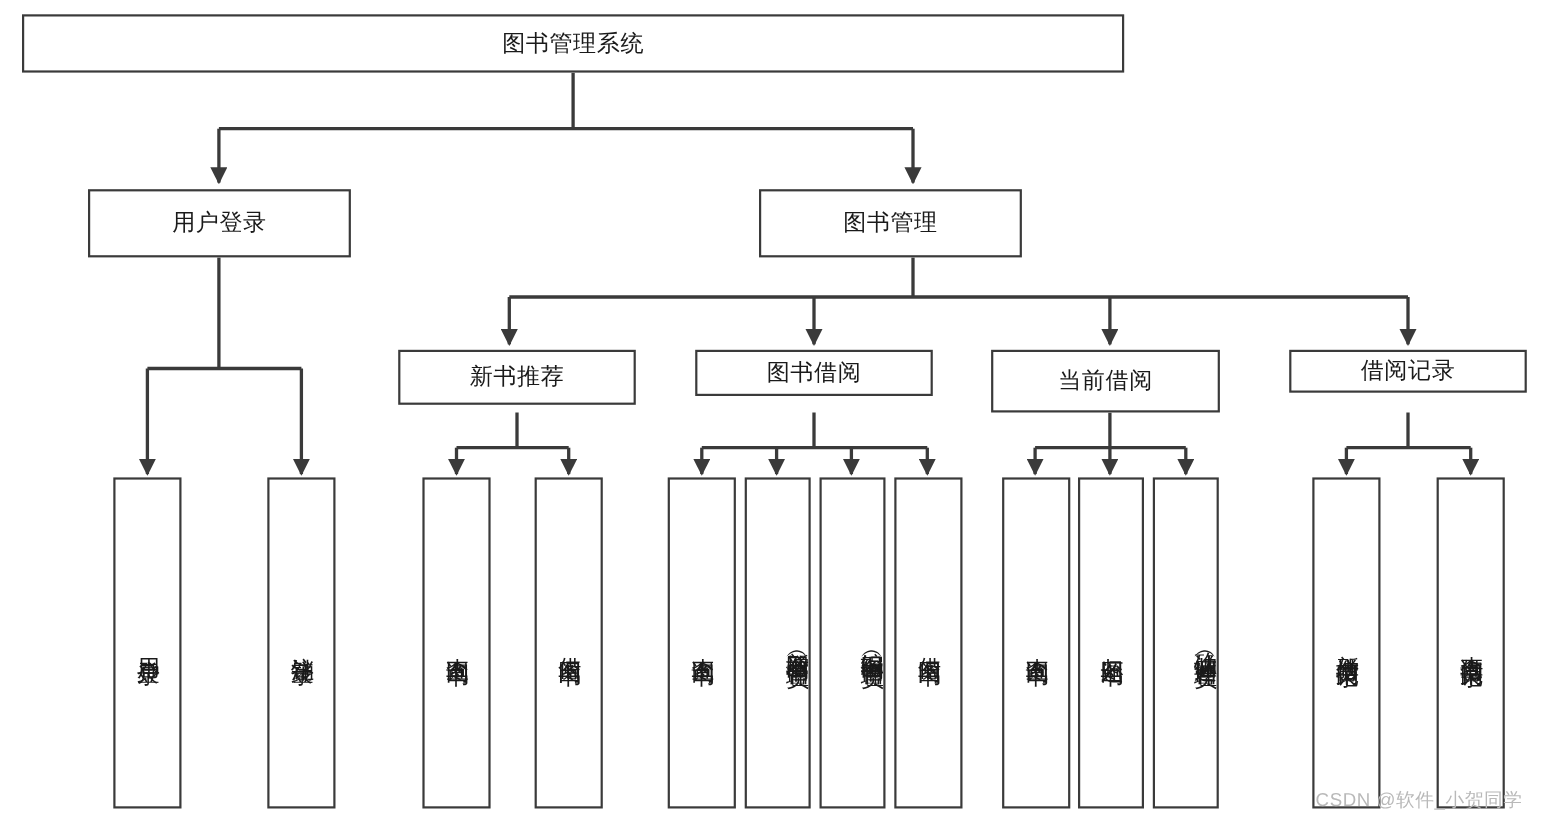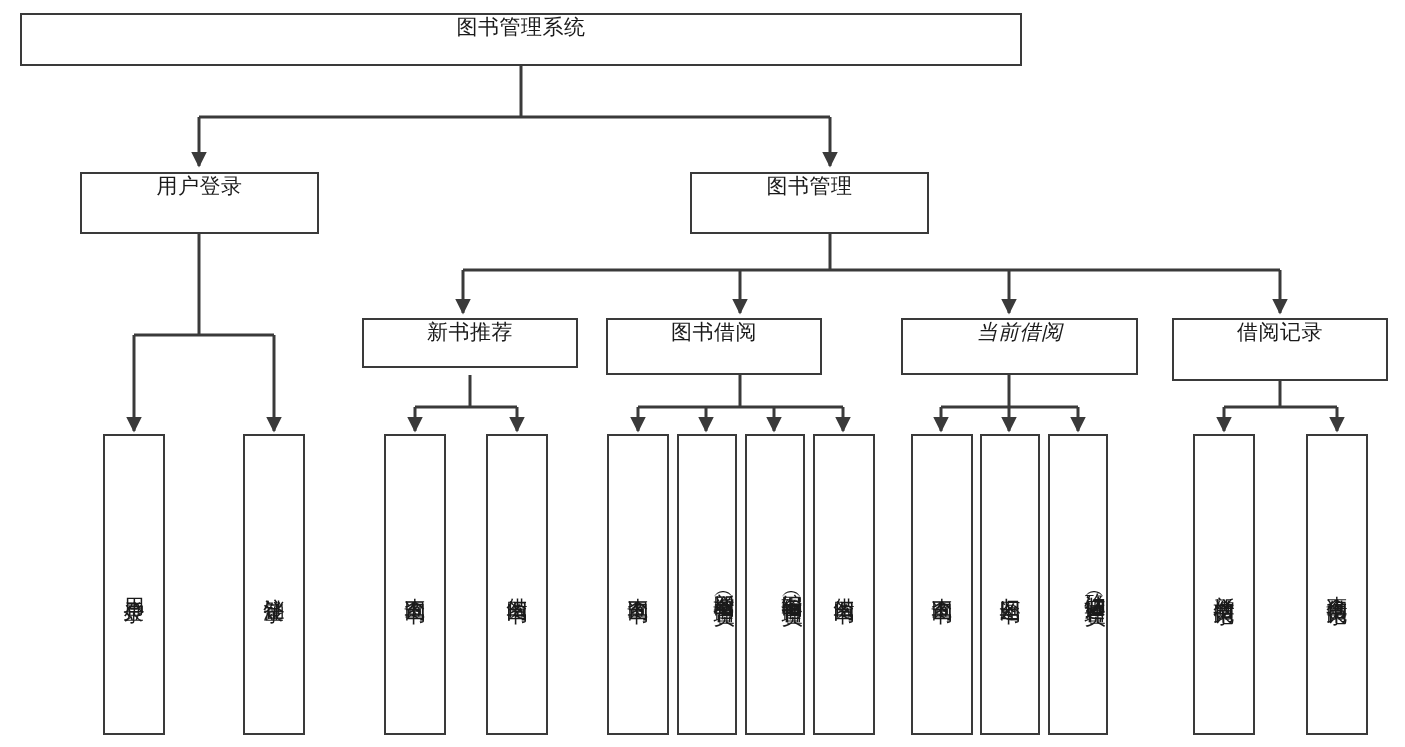--- a/index.html
+++ b/index.html
@@ -24,21 +24,21 @@
     width: 1405px;
     height: 747px;
     pointer-events: none;
   }
   .node {
     position: absolute;
     box-sizing: border-box;
     border: 2px solid #3a3a3a;
     background: #ffffff;
     display: flex;
-    align-items: flex-start;
+    align-items: center;
     justify-content: center;
     color: #1a1a1a;
   }
   .node-h {
     font-size: 21px;
     letter-spacing: 0.5px;
     line-height: 1.1;
     white-space: nowrap;
   }
   .node-v {
@@ -130,27 +130,27 @@
   <div class="node node-h" style="left:80px; top:172px; width:239px; height:62px;">
     <span class="node-label">用户登录</span>
   </div>
   <div class="node node-h" style="left:690px; top:172px; width:239px; height:62px;">
     <span class="node-label">图书管理</span>
   </div>
 
   <div class="node node-h" style="left:362px; top:318px; width:216px; height:50px;">
     <span class="node-label">新书推荐</span>
   </div>
-  <div class="node node-h" style="left:606px; top:318px; width:216px; height:57px;">
+  <div class="node node-h" style="left:632px; top:318px; width:216px; height:42px;">
     <span class="node-label">图书借阅</span>
   </div>
-  <div class="node node-h" style="left:901px; top:318px; width:237px; height:57px;font-style:italic;">
+  <div class="node node-h" style="left:901px; top:318px; width:208px; height:57px;">
     <span class="node-label">当前借阅</span>
   </div>
-  <div class="node node-h" style="left:1172px; top:318px; width:216px; height:63px;">
+  <div class="node node-h" style="left:1172px; top:318px; width:216px; height:39px;font-family:Liberation Serif, serif;">
     <span class="node-label">借阅记录</span>
   </div>
 
   <div class="node node-v center-v" style="left:103px; top:434px; width:62px; height:301px;">
     <span class="node-label">用户登录</span>
   </div>
   <div class="node node-v center-v" style="left:243px; top:434px; width:62px; height:301px;">
     <span class="node-label">注销登录</span>
   </div>
 
@@ -184,14 +184,15 @@
     <span class="node-label">确认归还（管理员）</span>
   </div>
 
   <div class="node node-v center-v" style="left:1193px; top:434px; width:62px; height:301px;">
     <span class="node-label">新增借阅记录</span>
   </div>
   <div class="node node-v center-v" style="left:1306px; top:434px; width:62px; height:301px;">
     <span class="node-label">查询借阅记录</span>
   </div>
 
+  <div id="watermark">CSDN @软件_小贺同学</div>
 
 </div>
 
 </body></html>

